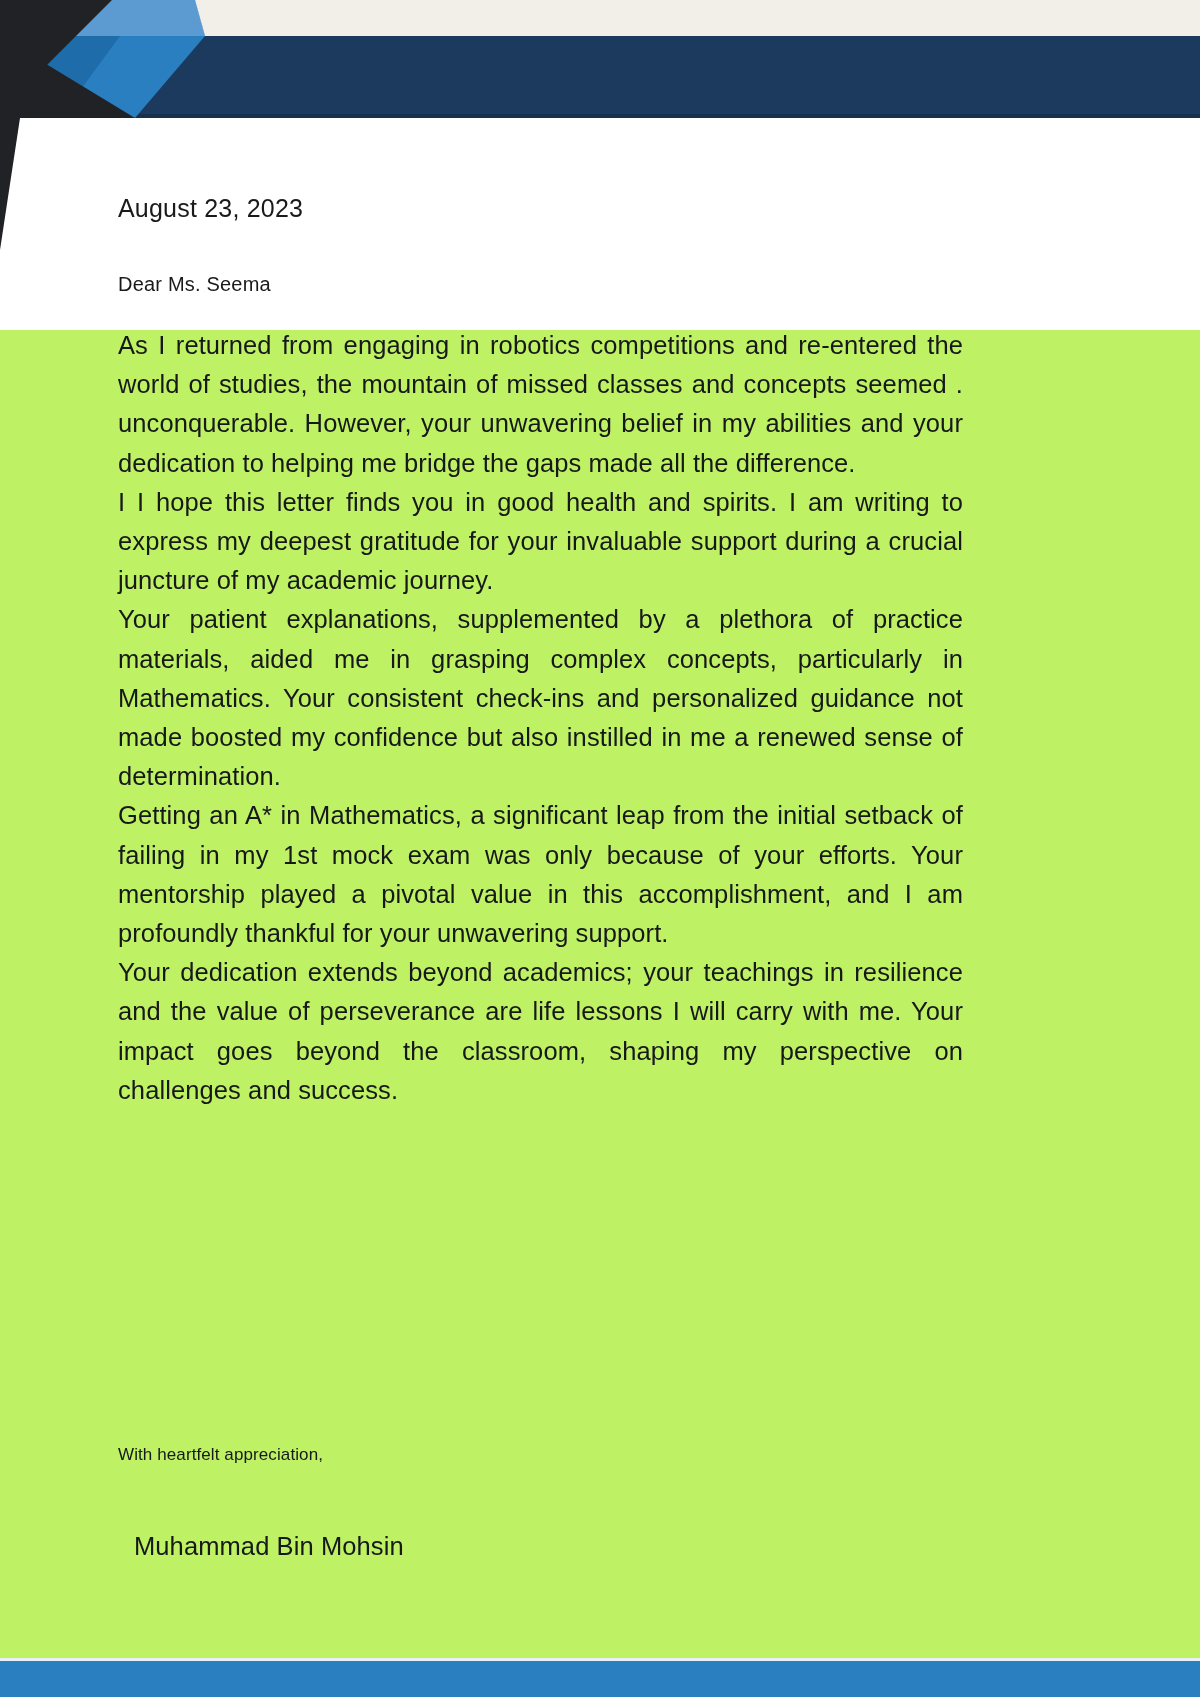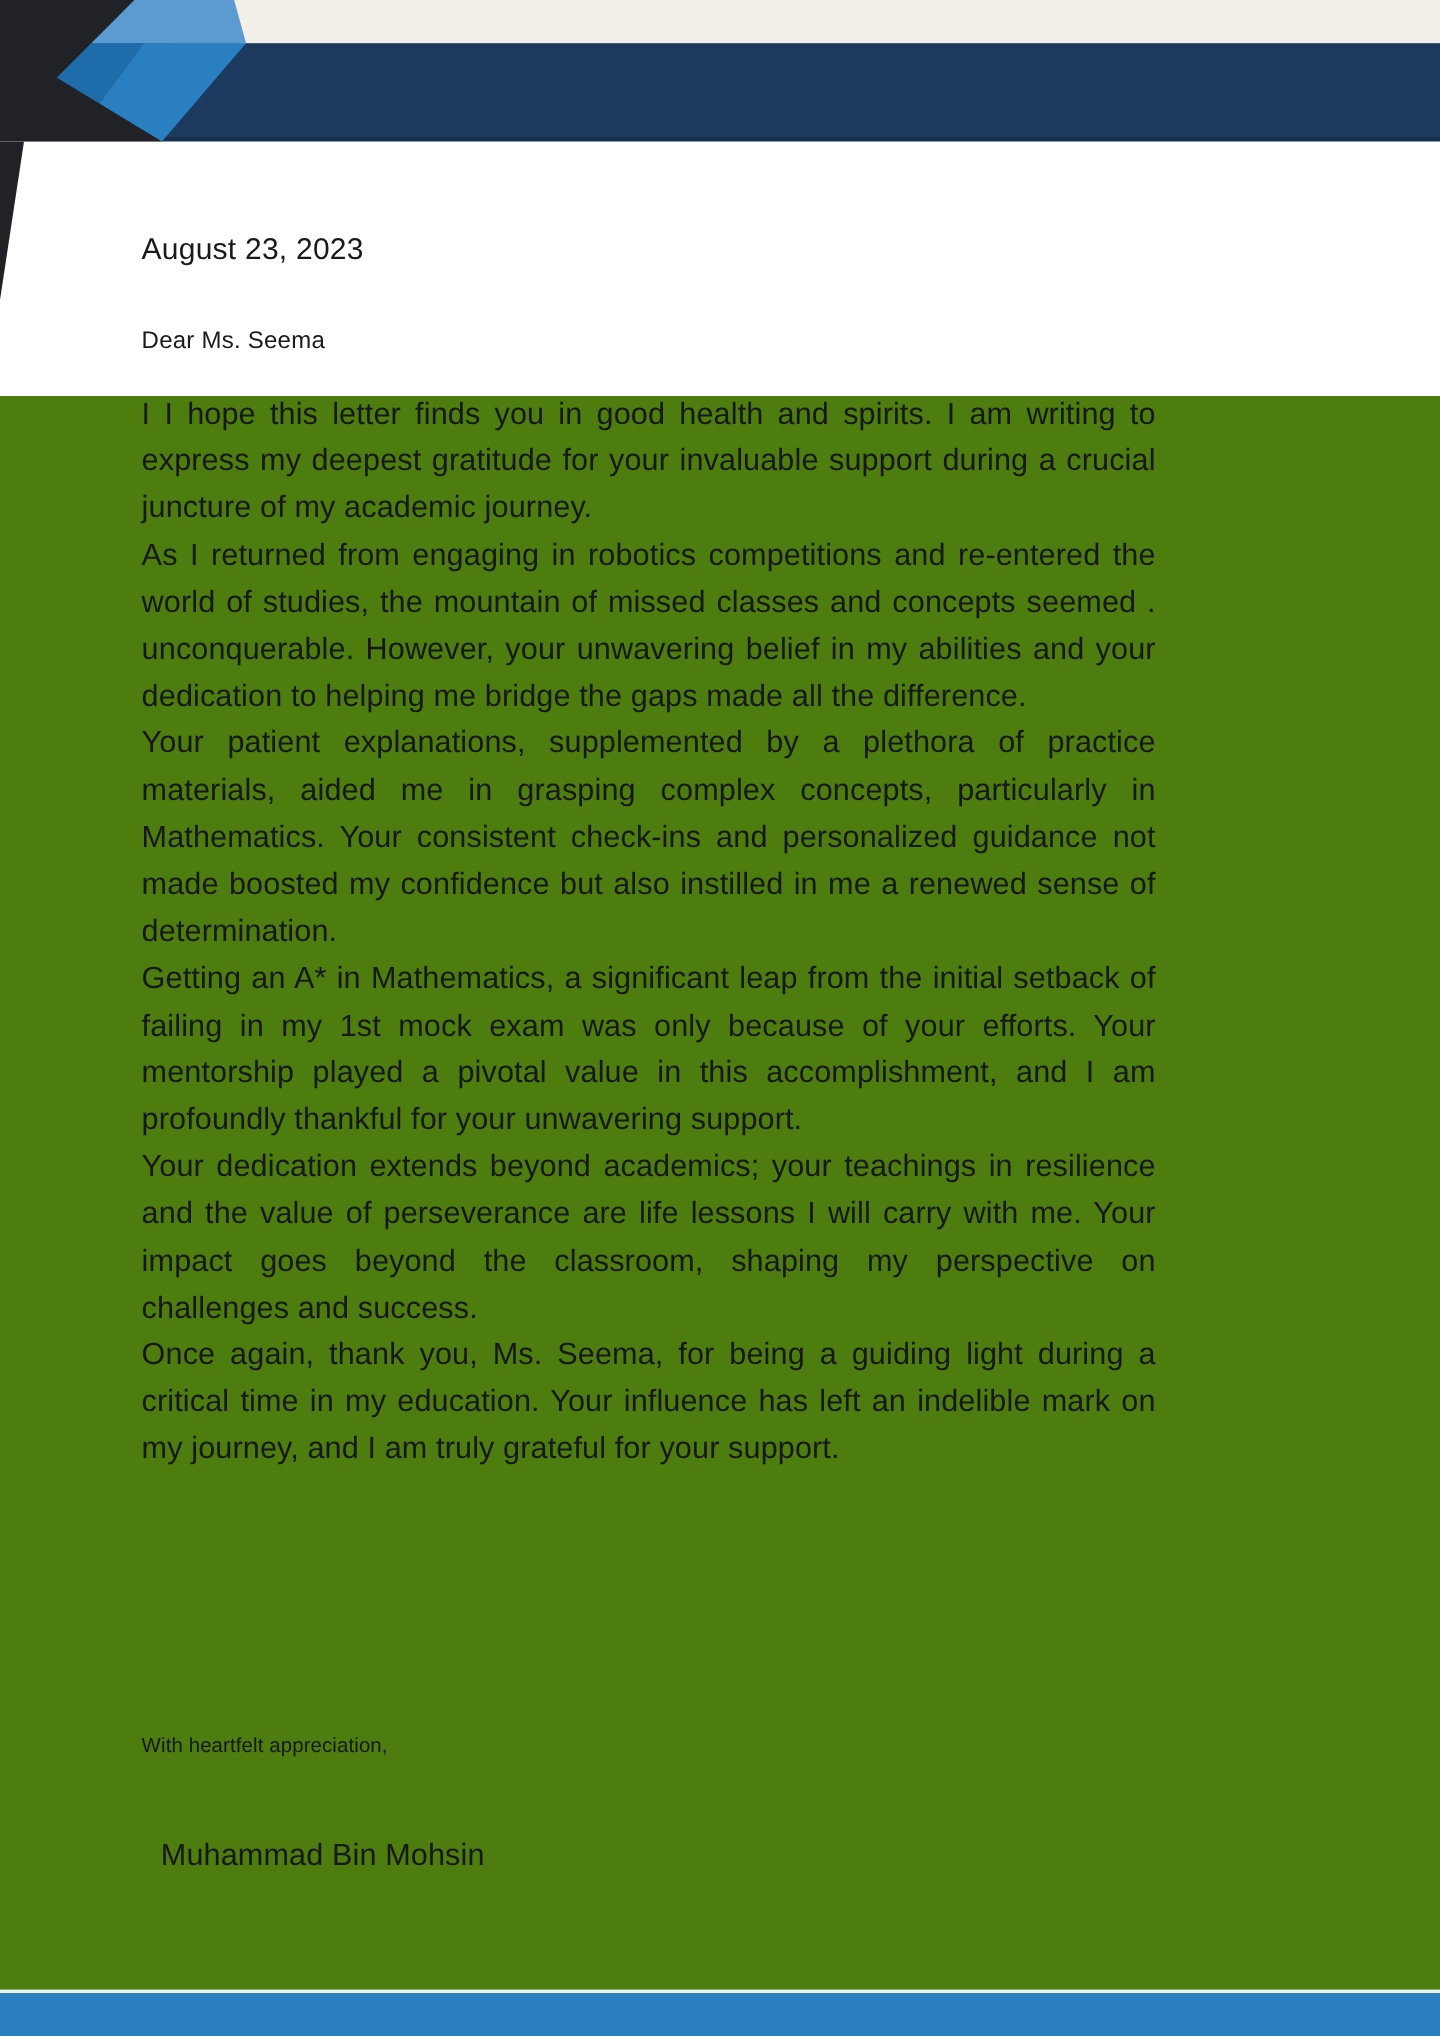--- a/index.html
+++ b/index.html
@@ -14,21 +14,21 @@
     background: #f2efe9;
     font-family: "Liberation Sans", sans-serif;
     position: relative;
     overflow: hidden;
   }
 
   
   .page {
     position: absolute;
     inset: 0;
-    background: #4d7c0f;
+    background: #bef264;
   }
 
   
   .header-deco {
     position: absolute;
     left: 0;
     top: 0;
     width: 1200px;
     height: 330px;
     overflow: hidden;
@@ -171,26 +171,25 @@
   <svg style="position:absolute;left:0;top:118px;width:200px;height:160px;z-index:4;" viewBox="0 0 200 160" xmlns="http://www.w3.org/2000/svg">
     <polygon points="0,0 20,0 0,132" fill="#212226"></polygon>
   </svg>
 
   <div class="head-text">
     <p class="doc-date">August 23, 2023</p>
     <p class="salutation">Dear Ms. Seema</p>
   </div>
 
   <div class="letter-body">
+    <p>As I returned from engaging in robotics competitions and re-entered the world of studies, the mountain of missed classes and concepts seemed . unconquerable. However, your unwavering belief in my abilities and your dedication to helping me bridge the gaps made all the difference.</p>
     <p>I I hope this letter finds you in good health and spirits. I am writing to express my deepest gratitude for your invaluable support during a crucial juncture of my academic journey.</p>
-    <p>As I returned from engaging in robotics competitions and re-entered the world of studies, the mountain of missed classes and concepts seemed . unconquerable. However, your unwavering belief in my abilities and your dedication to helping me bridge the gaps made all the difference.</p>
     <p>Your patient explanations, supplemented by a plethora of practice materials, aided me in grasping complex concepts, particularly in Mathematics. Your consistent check-ins and personalized guidance not made boosted my confidence but also instilled in me a renewed sense of determination.</p>
     <p>Getting an A*  in Mathematics, a significant leap from the initial setback of failing in my 1st mock exam was only because of your efforts. Your mentorship played a pivotal value in this accomplishment, and I am profoundly thankful for your unwavering support.</p>
     <p>Your dedication extends beyond academics; your teachings in resilience and the value of perseverance are life lessons I will carry with me. Your impact goes beyond the classroom, shaping my perspective on challenges and success.</p>
-    <p>Once again, thank you, Ms. Seema, for being a guiding light during a critical time in my education. Your influence has left an indelible mark on my journey, and I am truly grateful for your support.</p>
   </div>
 
   <div class="closing-block">
     <p class="closing-line">With heartfelt appreciation,</p>
     <p class="signature-name">Muhammad Bin Mohsin</p>
   </div>
 
   <div class="footer-rule"></div>
   <div class="footer-bar"></div>
 

